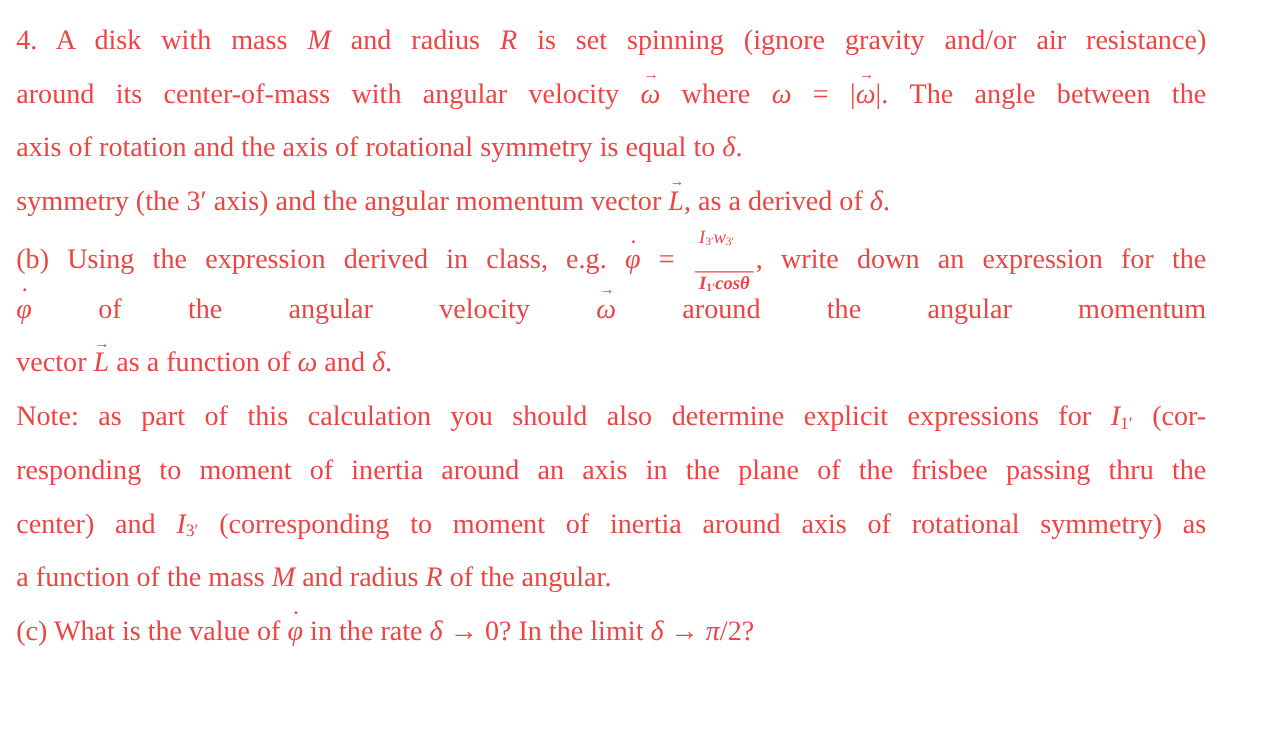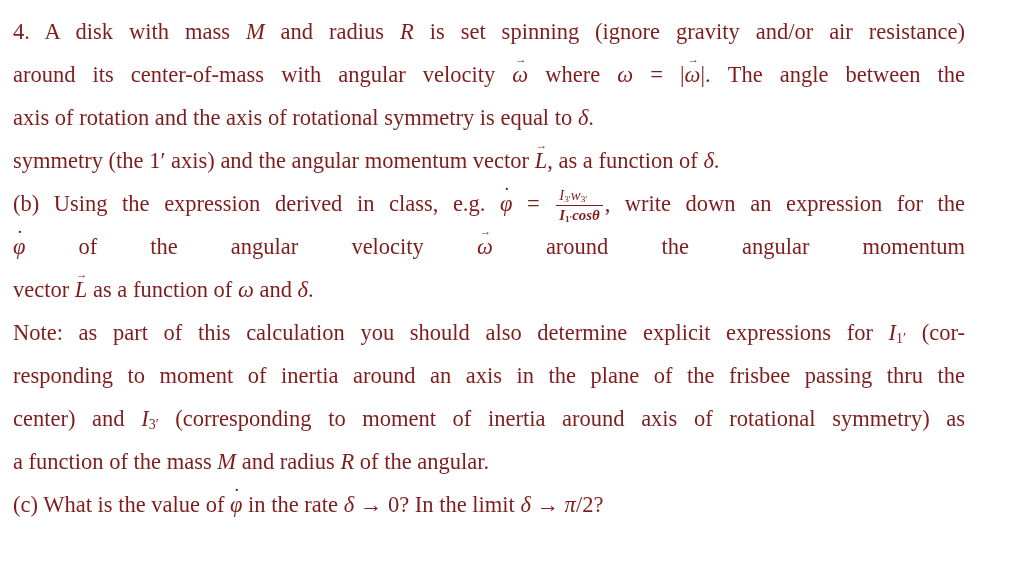--- a/index.html
+++ b/index.html
@@ -32,31 +32,31 @@
     font-style:normal;line-height:1;
   }
   .vecmk{top:0.12em;font-size:0.52em;}
   .dotmk{top:0.16em;font-size:0.95em;}
   
   .frac{
     display:inline-block;vertical-align:middle;
     text-align:center;font-size:0.66em;line-height:1.15;
     margin:0 2px;
   }
-  .frac .num{display:block;border-bottom:1.4px solid currentColor;padding:0 3px 1px;}
+  .frac .num{display:block;border-bottom:1.4px solid currentColor;padding:0 3px 18px;}
   .frac .den{display:block;padding:1px 3px 0;font-weight:bold;}
 </style>
 </head>
 <body style="background: rgb(255, 255, 255);">
 
-<div class="doc" style="color: #7f1d1d;">
+<div class="doc" style="color: #ef4444;">
     <div class="line just"><span class="rm">4. A disk with mass </span><span class="it">M</span><span class="rm"> and radius </span><span class="it">R</span><span class="rm"> is set spinning (ignore gravity and/or air resistance)</span></div>
     <div class="line just"><span class="rm">around its center-of-mass with angular velocity </span><span class="acc"><span class="mk vecmk">→</span><span class="base">ω</span></span><span class="rm"> where </span><span class="it">ω</span><span class="rm"> = |</span><span class="acc"><span class="mk vecmk">→</span><span class="base">ω</span></span><span class="rm">|. The angle between the</span></div>
     <div class="line"><span class="rm">axis of rotation and the axis of rotational symmetry is equal to </span><span class="it">δ</span><span class="rm">.</span></div>
-    <div class="line"><span class="rm">symmetry (the 1′ axis) and the angular momentum vector </span><span class="acc"><span class="mk vecmk">→</span><span class="base">L</span></span><span class="rm">, as a function of </span><span class="it">δ</span><span class="rm">.</span></div>
+    <div class="line"><span class="rm">symmetry (the 3′ axis) and the angular momentum vector </span><span class="acc"><span class="mk vecmk">→</span><span class="base">L</span></span><span class="rm">, as a derived of </span><span class="it">δ</span><span class="rm">.</span></div>
     <div class="line just"><span class="rm">(b) Using the expression derived in class, e.g. </span><span class="acc"><span class="mk dotmk">˙</span><span class="base">φ</span></span><span class="rm"> = </span><span class="frac"><span class="num"><span class="it">I<sub class="sb">3′</sub></span><span class="it">w<sub class="sb">3′</sub></span></span><span class="den"><span class="it">I<sub class="sb">1′</sub></span><span class="it">cosθ</span></span></span><span class="rm">, write down an expression for the</span></div>
     <div class="line just"><span class="acc"><span class="mk dotmk">˙</span><span class="base">φ</span></span><span class="rm"> of the angular velocity </span><span class="acc"><span class="mk vecmk">→</span><span class="base">ω</span></span><span class="rm"> around the angular momentum</span></div>
     <div class="line"><span class="rm">vector </span><span class="acc"><span class="mk vecmk">→</span><span class="base">L</span></span><span class="rm"> as a function of </span><span class="it">ω</span><span class="rm"> and </span><span class="it">δ</span><span class="rm">.</span></div>
     <div class="line just"><span class="rm">Note: as part of this calculation you should also determine explicit expressions for </span><span class="it">I<sub class="sb">1′</sub></span><span class="rm"> (cor-</span></div>
     <div class="line just"><span class="rm">responding to moment of inertia around an axis in the plane of the frisbee passing thru the</span></div>
     <div class="line just"><span class="rm">center) and </span><span class="it">I<sub class="sb">3′</sub></span><span class="rm"> (corresponding to moment of inertia around axis of rotational symmetry) as</span></div>
     <div class="line"><span class="rm">a function of the mass </span><span class="it">M</span><span class="rm"> and radius </span><span class="it">R</span><span class="rm"> of the angular.</span></div>
     <div class="line"><span class="rm">(c) What is the value of </span><span class="acc"><span class="mk dotmk">˙</span><span class="base">φ</span></span><span class="rm"> in the rate </span><span class="it">δ</span><span class="rm"> → 0? In the limit </span><span class="it">δ</span><span class="rm"> → </span><span class="it">π</span><span class="rm">/2?</span></div>
   </div>
 

